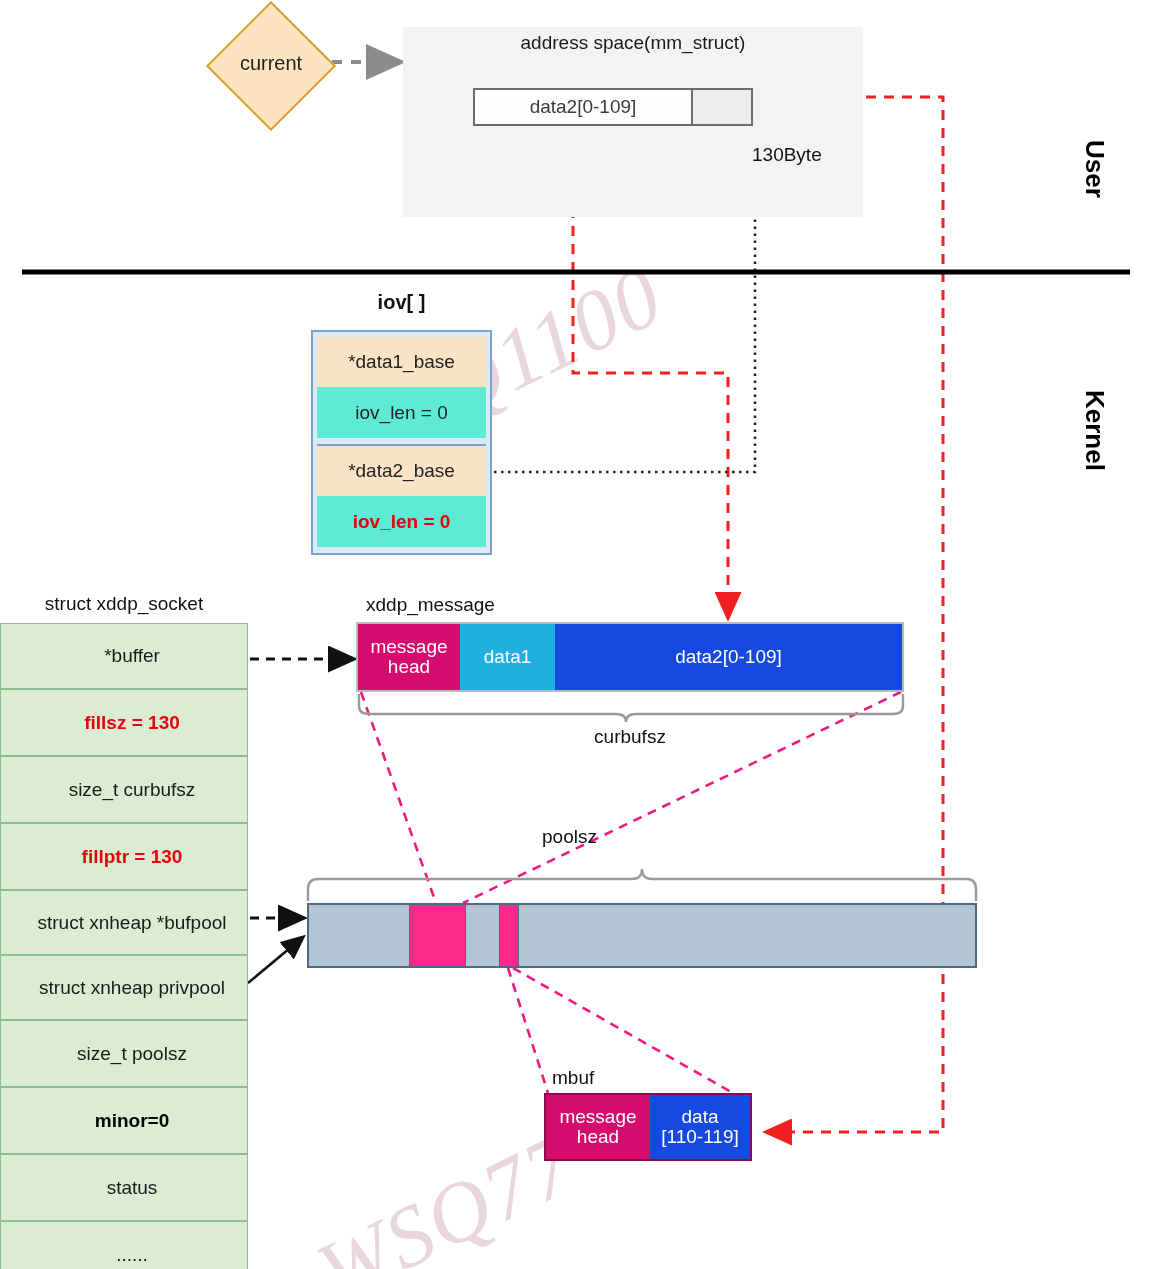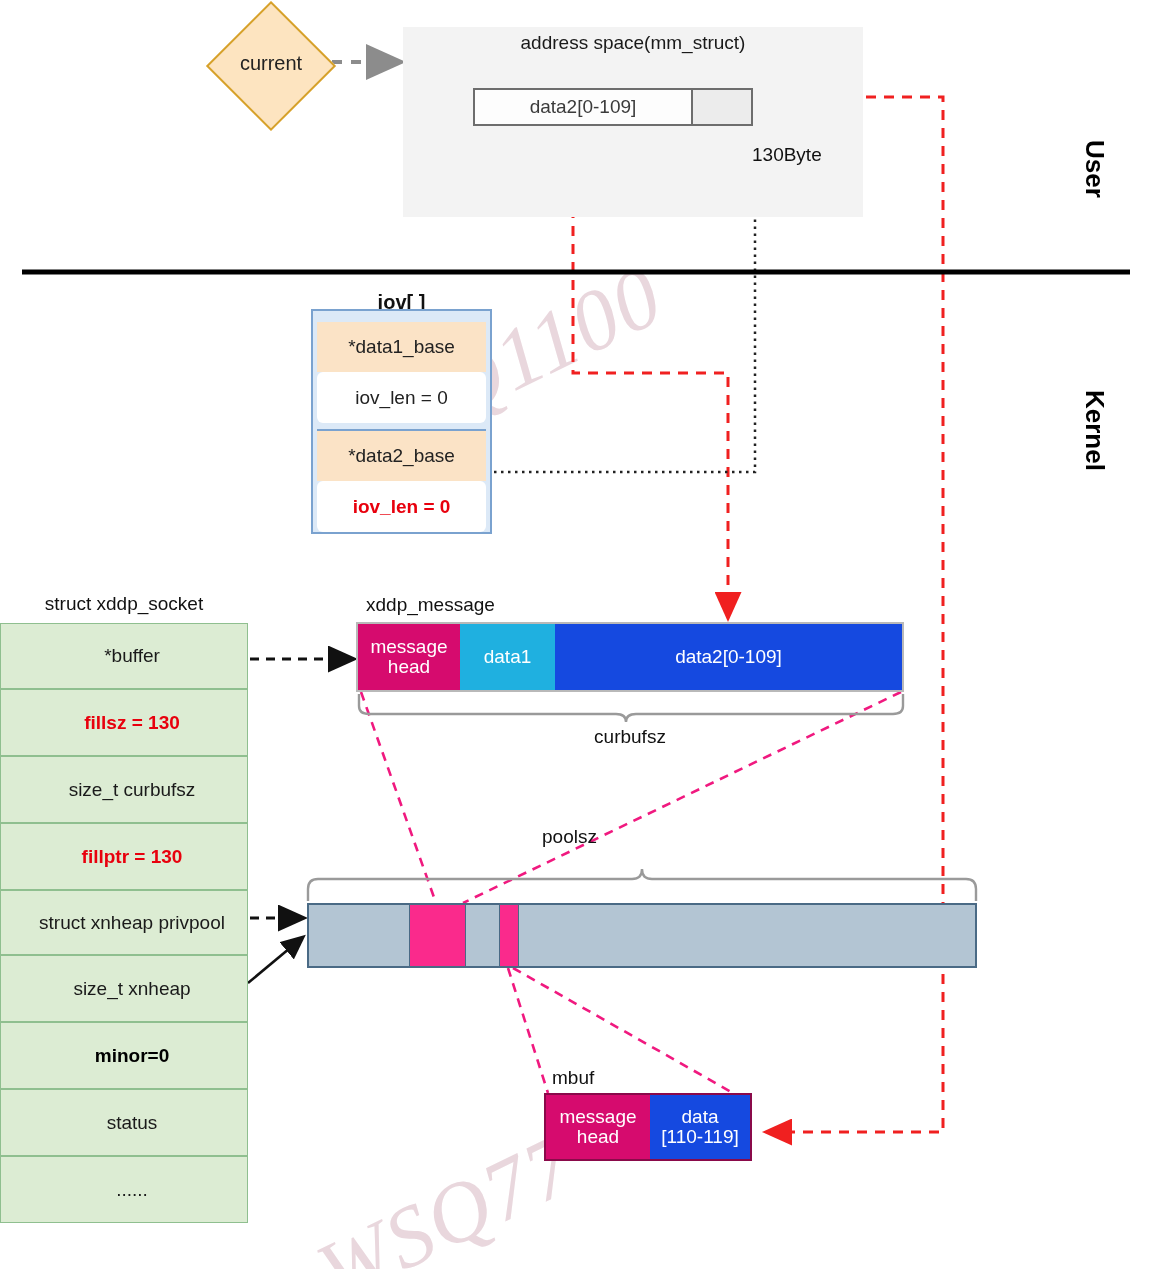--- a/index.html
+++ b/index.html
@@ -27,21 +27,21 @@
 
   
   .siden{font-size:26px;font-weight:bold;color:#000;
          transform:rotate(90deg);transform-origin:left top;white-space:nowrap;}
 
   
   .iov-title{font-size:20px;font-weight:bold;color:#111;}
   .iovbox{border:2px solid #7aa2cf;background:#dce9f7;}
   .iov-cell{font-size:19px;color:#222;display:flex;align-items:center;justify-content:center;}
   .iov-base{background:#fbe3c6;}
-  .iov-len{background:#ffffff;border-radius:6px;}
+  .iov-len{background:#5eead4;}
   .iov-red{color:#e8000d;font-weight:bold;}
 
   
   .struct-title{font-size:19px;color:#111;}
   .srow{border:1px solid #8fbf8f;background:#dcecd3;display:flex;align-items:center;
         justify-content:center;font-size:19px;color:#1a1a1a;padding-left:16px;}
   .s-red{color:#e8000d;font-weight:bold;}
   .s-blue{color:#000000;font-weight:bold;}
 
   
@@ -121,40 +121,41 @@
       <span class="ubox-label">data2[0-109]</span>
     </div>
     <div class="ubox-fill" style="width:58px;"></div>
   </div>
   <div class="abs byte-label" style="left:752px;top:96px;margin-top:48px;">130Byte</div>
 
   <div class="abs siden" style="left:1110px;top:140px;">User</div>
   <div class="abs siden" style="left:1110px;top:390px;">Kernel</div>
 
   <div class="abs iov-title" style="left:311px;top:291px;width:181px;text-align:center;">iov[ ]</div>
-  <div class="abs iovbox" style="left:311px;top:309px;width:181px;height:225px;padding:11px 4px;">
+  <div class="abs iovbox" style="left:311px;top:330px;width:181px;height:225px;padding:5px 4px;">
     <div style="height:101px;">
       <div class="iov-cell iov-base" style="height:50px;">*data1_base</div>
       <div class="iov-cell iov-len" style="height:51px;">iov_len = 0</div>
     </div>
     <div style="height:6px;"></div>
     <div style="height:101px;border-top:2px solid #7aa2cf;">
       <div class="iov-cell iov-base" style="height:50px;">*data2_base</div>
       <div class="iov-cell iov-len iov-red" style="height:51px;">iov_len = 0</div>
     </div>
   </div>
 
   <div class="abs struct-title" style="left:0px;top:593px;width:248px;text-align:center;">struct xddp_socket</div>
   <div class="abs" style="left:0px;top:623px;width:248px;">
     <div class="srow" style="height:64px;">*buffer</div>
     <div class="srow s-red" style="height:65px;">fillsz = 130</div>
     <div class="srow" style="height:65px;">size_t curbufsz</div>
     <div class="srow s-red" style="height:65px;">fillptr = 130</div>
+    <div class="srow" style="height:63px;">struct xnheap *bufpool</div>
     <div class="srow" style="height:63px;">struct xnheap privpool</div>
-    <div class="srow" style="height:65px;">size_t xnheap</div>
+    <div class="srow" style="height:65px;">size_t poolsz</div>
     <div class="srow s-blue" style="height:65px;">minor=0</div>
     <div class="srow" style="height:65px;">status</div>
     <div class="srow" style="height:65px;">......</div>
   </div>
 
   <div class="abs msg-title" style="left:366px;top:594px;">xddp_message</div>
   <div class="abs msgframe" style="left:356px;top:622px;width:548px;height:70px;">
     <div class="seg seg-head" style="width:102px;">
       <span>
         <span>message</span><br>

